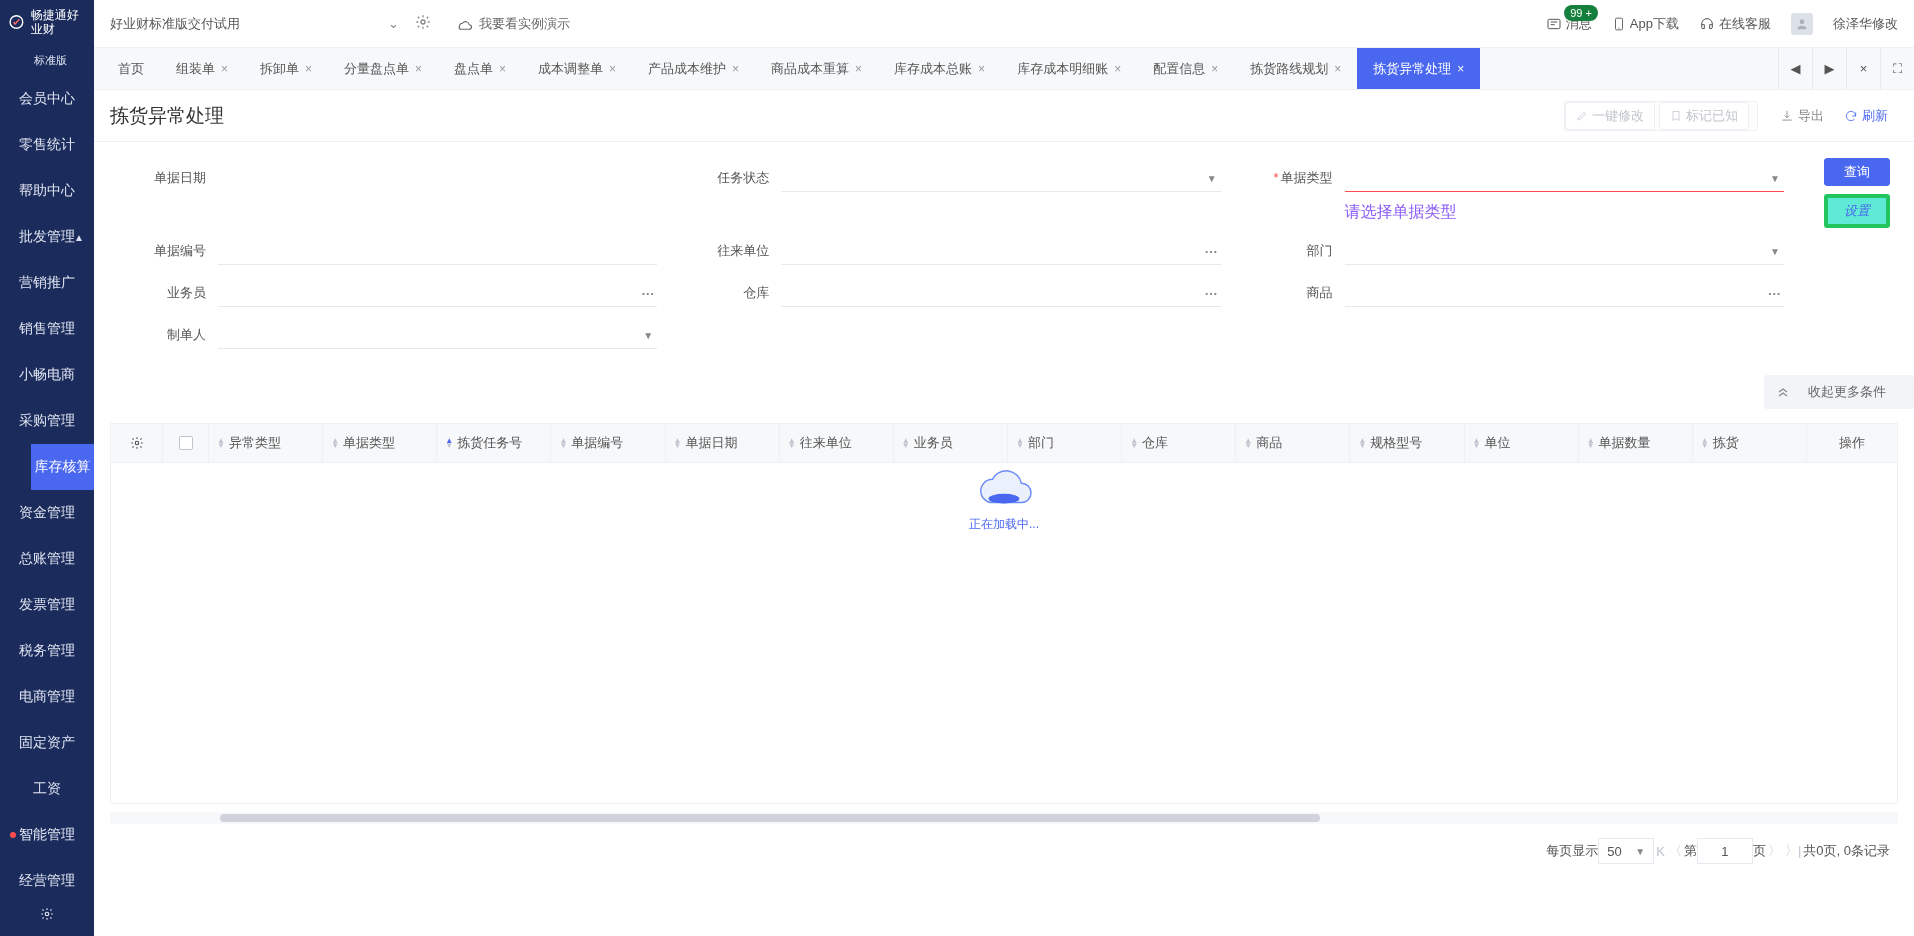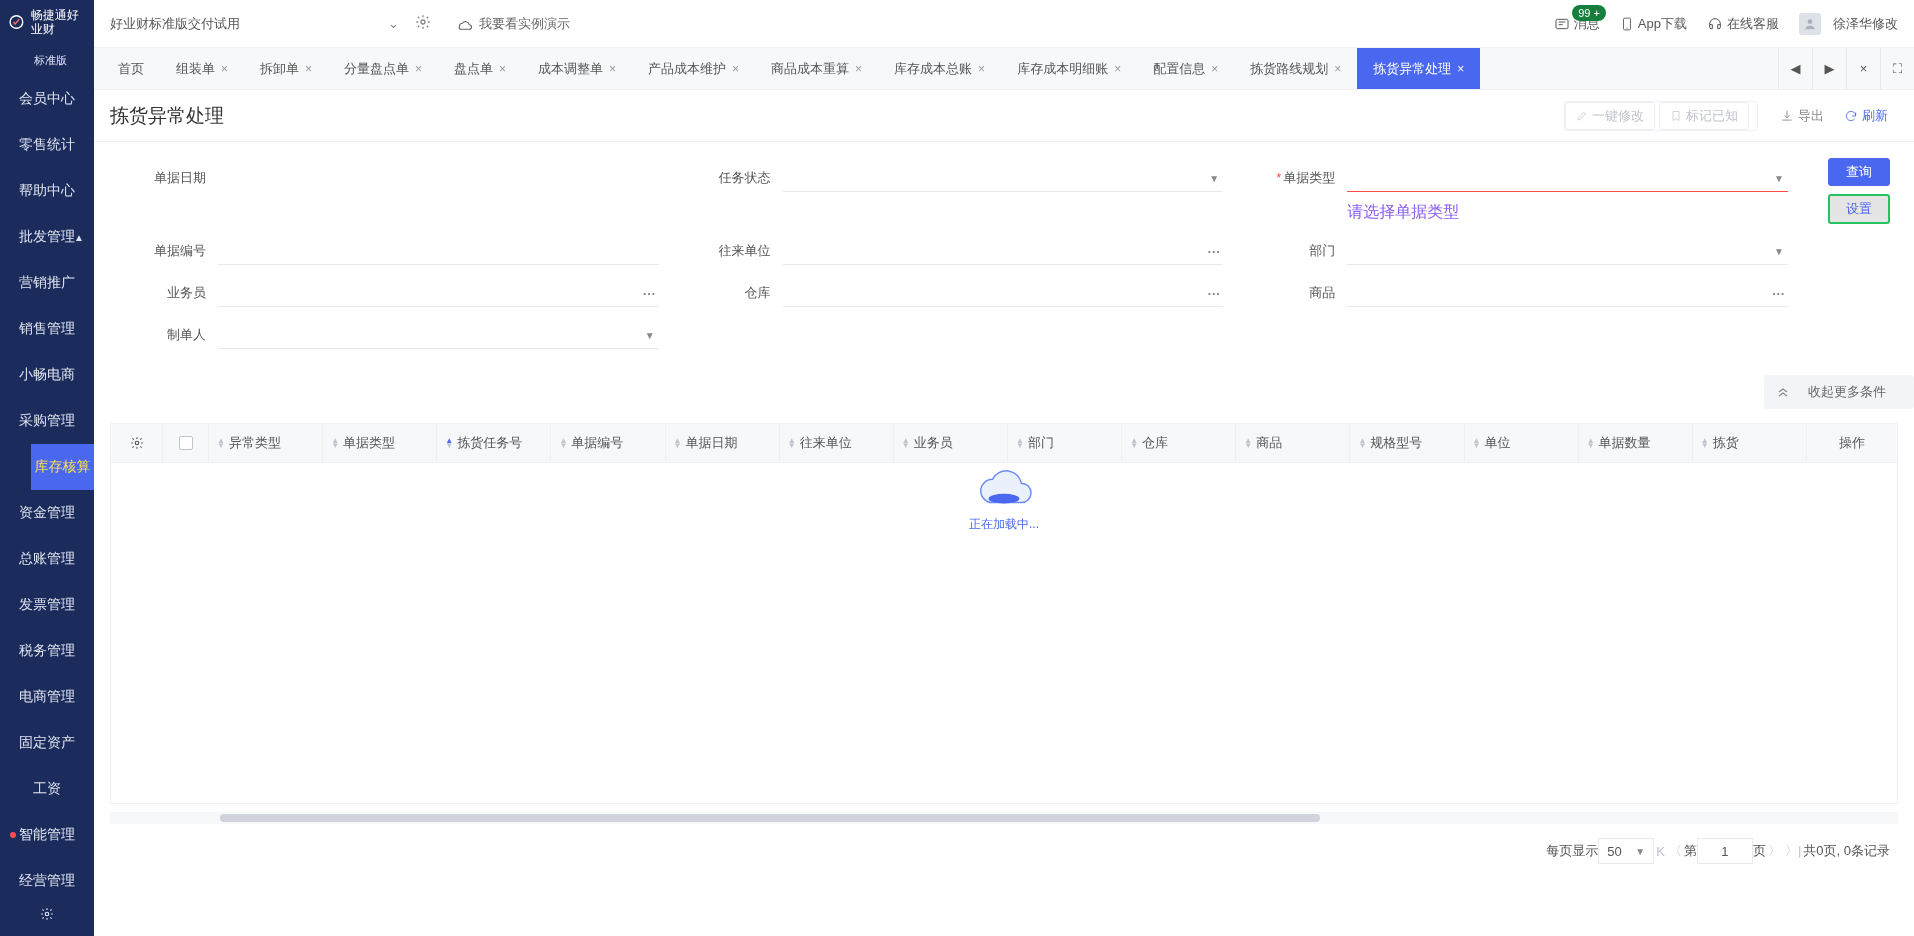--- a/index.html
+++ b/index.html
@@ -7,41 +7,41 @@
 .app { display: flex; height: 936px; width: 1914px; overflow: hidden; }
 
 
 .sidebar { width: 94px; background: #1a2b5c; color: #fff; display: flex; flex-direction: column; }
 .sb-logo { display: flex; align-items: center; gap: 6px; padding: 8px 8px 2px; }
 .sb-logo svg { width: 22px; height: 22px; }
 .sb-brand { font-size: 12px; color: #fff; line-height: 1.2; }
 .sb-sub { font-size: 11px; color: #e0e4f0; padding-left: 34px; margin-top: 14px; margin-bottom: 8px; }
 .sb-items { flex: 1; overflow-y: auto; }
 .sb-item { padding: 14px 0; text-align: center; font-size: 14px; color: #e0e4f0; cursor: pointer; position: relative; }
-.sb-item.active { background: #4a67f0; color: #fde047; margin-left: 31px; }
+.sb-item.active { background: #4a67f0; color: #ffffff; margin-left: 31px; }
 .sb-item .caret { position: absolute; right: 10px; top: 50%; transform: translateY(-50%); font-size: 10px; }
 .sb-item .dot { position: absolute; left: 10px; top: 50%; transform: translateY(-50%); width: 6px; height: 6px; background: #ff4d4f; border-radius: 50%; }
 .sb-gear { text-align: center; padding: 8px 0 12px; color: #e0e4f0; }
 
 
 .main { flex: 1; display: flex; flex-direction: column; background: #fff; }
 
 
 .topbar { height: 48px; display: flex; align-items: center; padding: 0 16px; border-bottom: 1px solid #eef0f5; }
 .tb-title { display: flex; align-items: center; gap: 8px; color: #555; }
 .tb-title .drop { color: #888; margin-left: 140px; }
 .tb-gear { margin-left: 16px; color: #888; cursor: pointer; }
 .tb-demo { margin-left: 24px; display: flex; align-items: center; gap: 6px; color: #666; cursor: pointer; }
 .tb-demo svg { width: 18px; height: 18px; }
 .tb-spacer { flex: 1; }
 .tb-right { display: flex; align-items: center; gap: 20px; }
 .tb-ritem { display: flex; align-items: center; gap: 4px; color: #555; cursor: pointer; }
 .tb-badge { background: #15803d; color: #fff; border-radius: 9px; padding: 0 6px; font-size: 11px; line-height: 16px; position: absolute; top: -10px; right: -6px; white-space: nowrap; }
 .tb-msg { position: relative; }
-.tb-user { display: flex; align-items: center; gap: 12px; color: #555; }
+.tb-user { display: flex; align-items: center; gap: 20px; color: #555; }
 .avatar { width: 22px; height: 22px; background: #dde1e8; border-radius: 3px; display: flex; align-items: center; justify-content: center; }
 
 
 .tabs { height: 42px; display: flex; align-items: center; background: #f7f8fa; border-bottom: 1px solid #eef0f5; padding-left: 8px; }
 .tab { padding: 0 16px; height: 100%; display: flex; align-items: center; gap: 6px; color: #555; cursor: pointer; white-space: nowrap; }
 .tab .x { font-size: 12px; color: #999; }
 .tab.active { background: #4a67f0; color: #fff; }
 .tab.active .x { color: #fff; }
 .tabs-ctrl { margin-left: auto; display: flex; align-items: center; }
 .tabs-ctrl .c { width: 34px; height: 42px; display: flex; align-items: center; justify-content: center; border-left: 1px solid #e6e9f0; color: #555; cursor: pointer; }
@@ -67,21 +67,21 @@
 .dateopt span.on { background: #4a67f0; color: #fff; border-radius: 10px; padding: 1px 8px; }
 .daterange { color: #888; font-size: 12px; margin-top: 4px; }
 .input-line { border-bottom: 1px solid #e6e9f0; height: 26px; display: flex; align-items: center; justify-content: flex-end; padding-right: 4px; }
 .input-line.err { border-bottom-color: #ff4d4f; }
 .errmsg { color: #8b5cf6; font-size: 16px; margin-top: 10px; }
 .ic-drop { color: #888; font-size: 10px; }
 .ic-more { color: #888; font-weight: bold; letter-spacing: -1px; }
 .fside { display: flex; flex-direction: column; gap: 8px; margin-left: 16px; }
 .btn { border-radius: 3px; padding: 4px 16px; cursor: pointer; text-align: center; font-size: 13px; }
 .btn-pri { background: #4a67f0; color: #fff; border: 1px solid #4a67f0; }
-.btn-sec { background: #e5e5e5; color: #4a67f0; border: 2px solid #22c55e; }
+.btn-sec { background: #5eead4; color: #4a67f0; border: 4px solid #22c55e; font-style: italic; }
 
 
 .collapse { text-align: right; padding: 6px 0; }
 .collapse span { background: #f3f4f8; padding: 4px 14px; border-radius: 3px; color: #666; cursor: pointer; display: inline-flex; align-items: center; gap: 6px; }
 
 
 .grid { margin: 8px 16px 0; border: 1px solid #eef0f5; }
 .ghdr { display: flex; background: #f7f8fa; border-bottom: 1px solid #eef0f5; }
 .gcell { padding: 10px 8px; display: flex; align-items: center; gap: 4px; color: #555; border-right: 1px solid #eef0f5; font-size: 13px; }
 .gcell:first-child { width: 52px; justify-content: center; }

